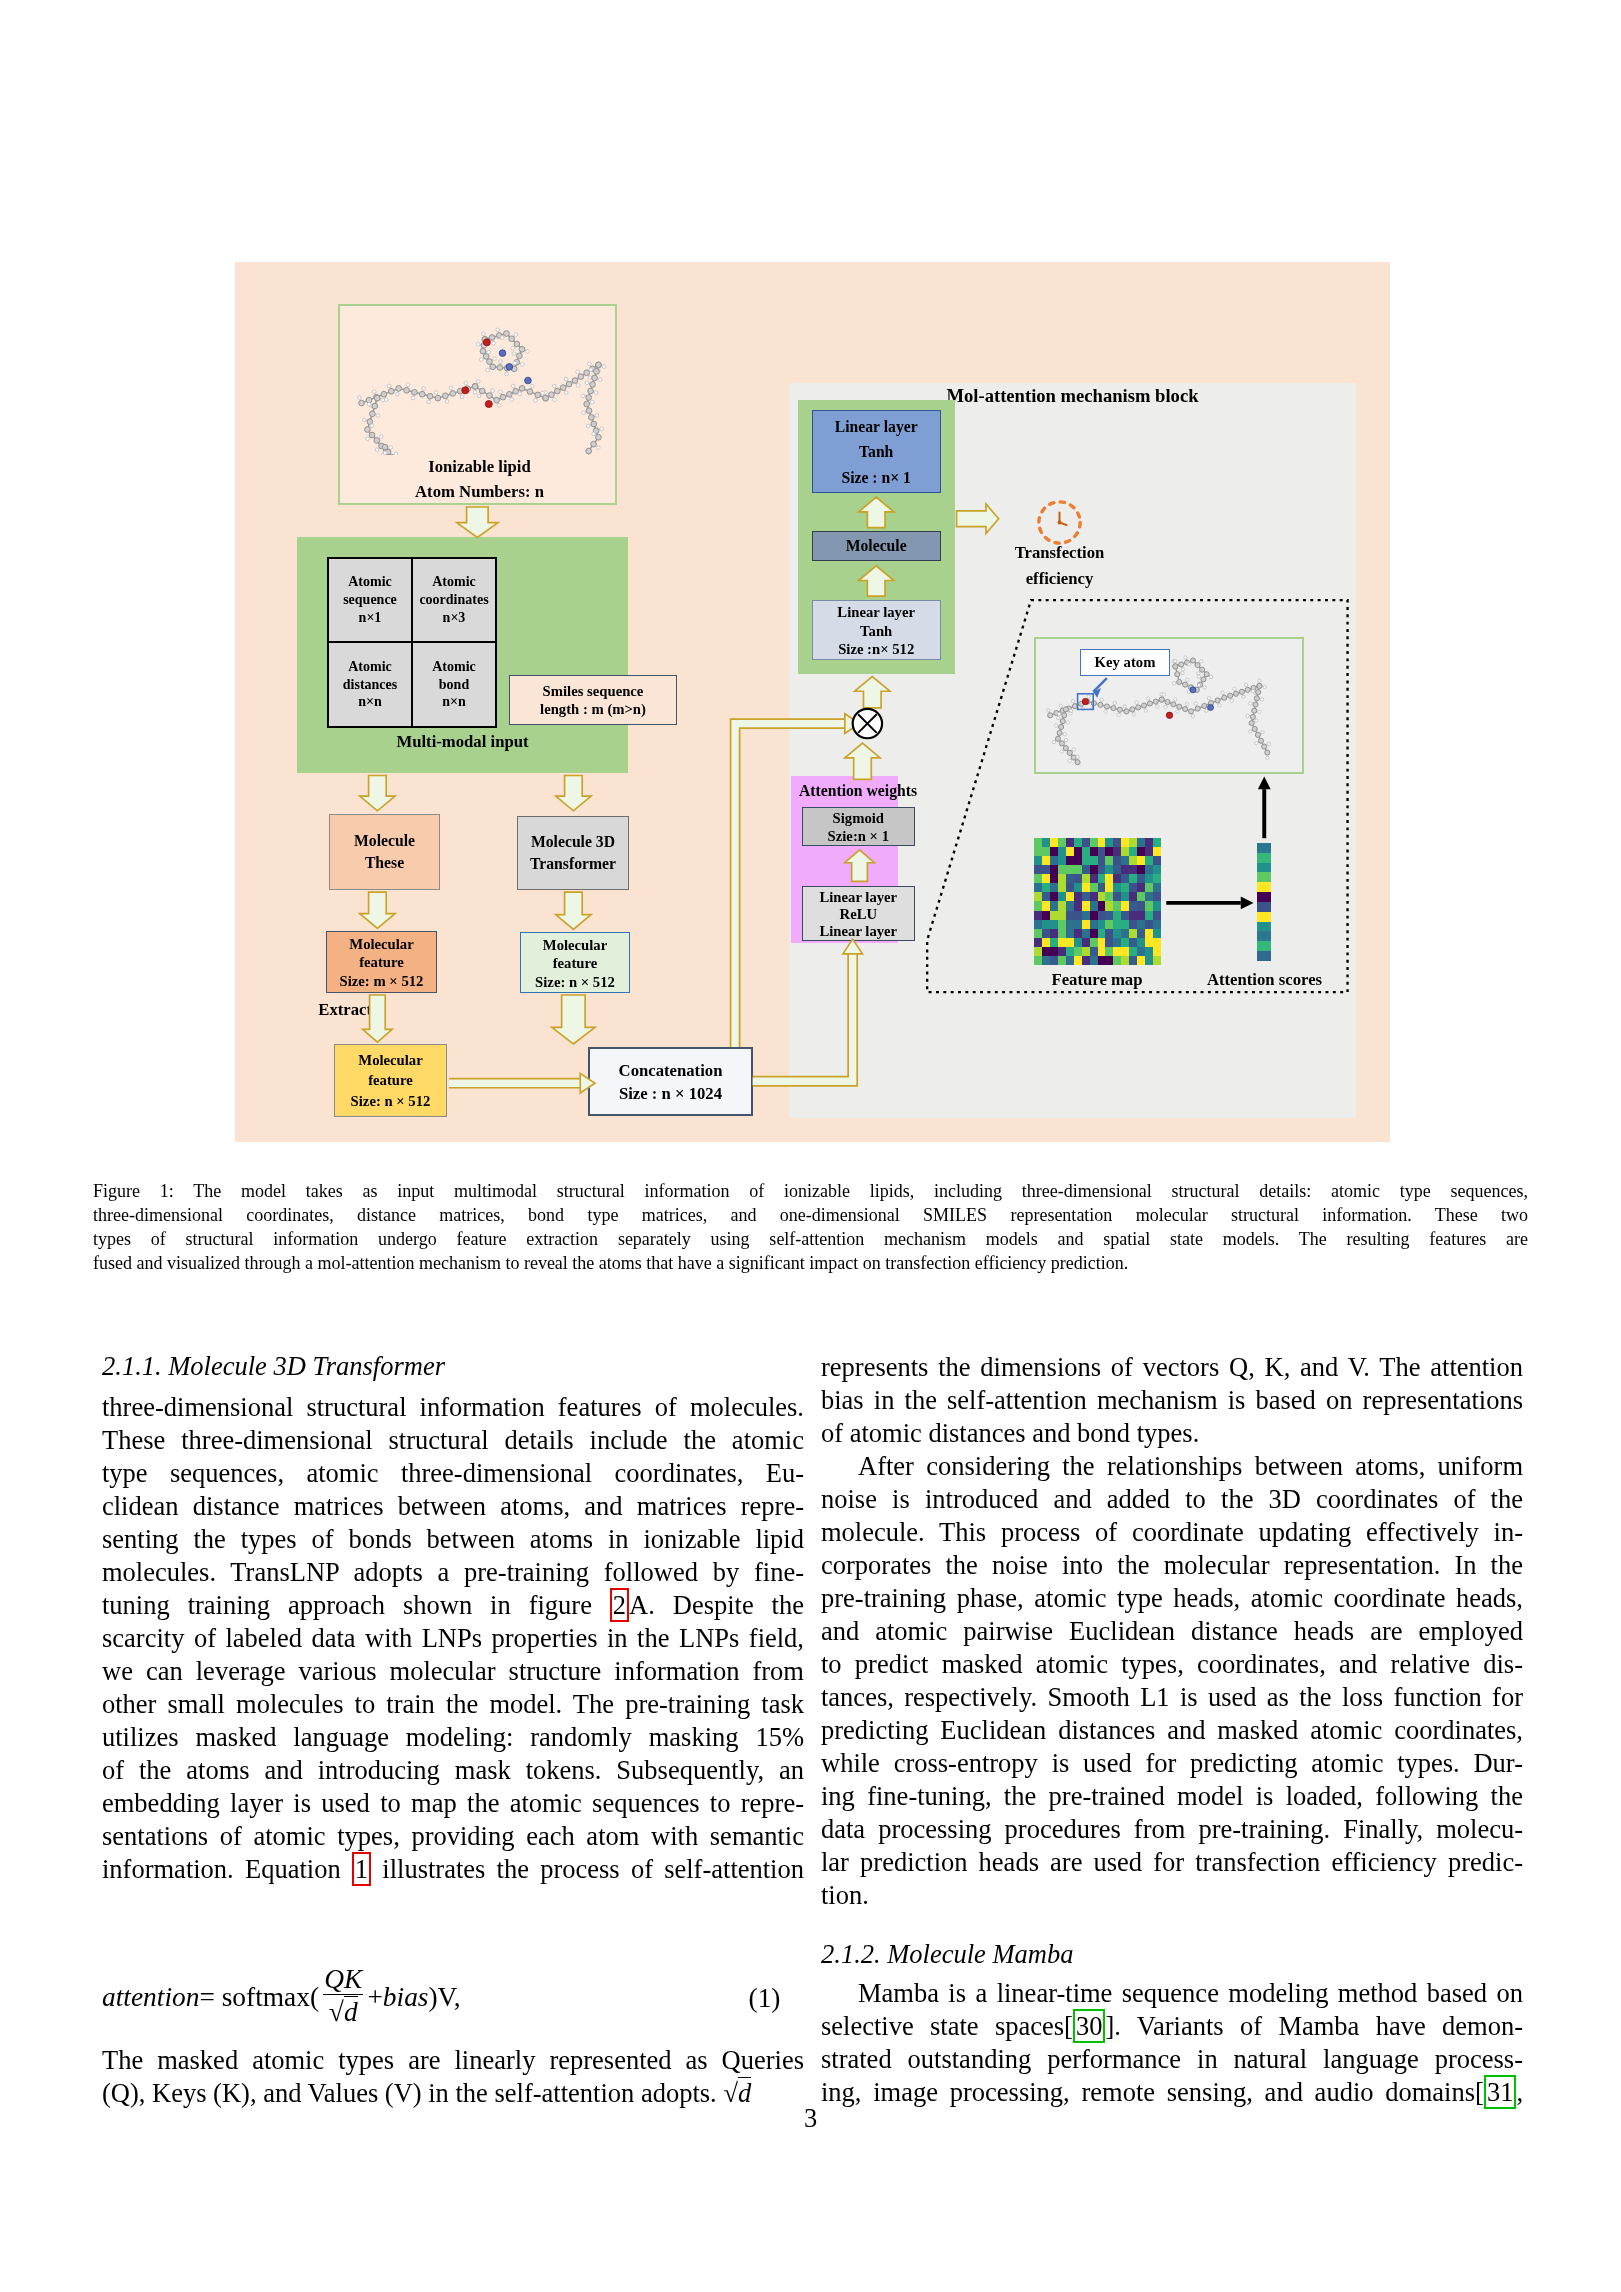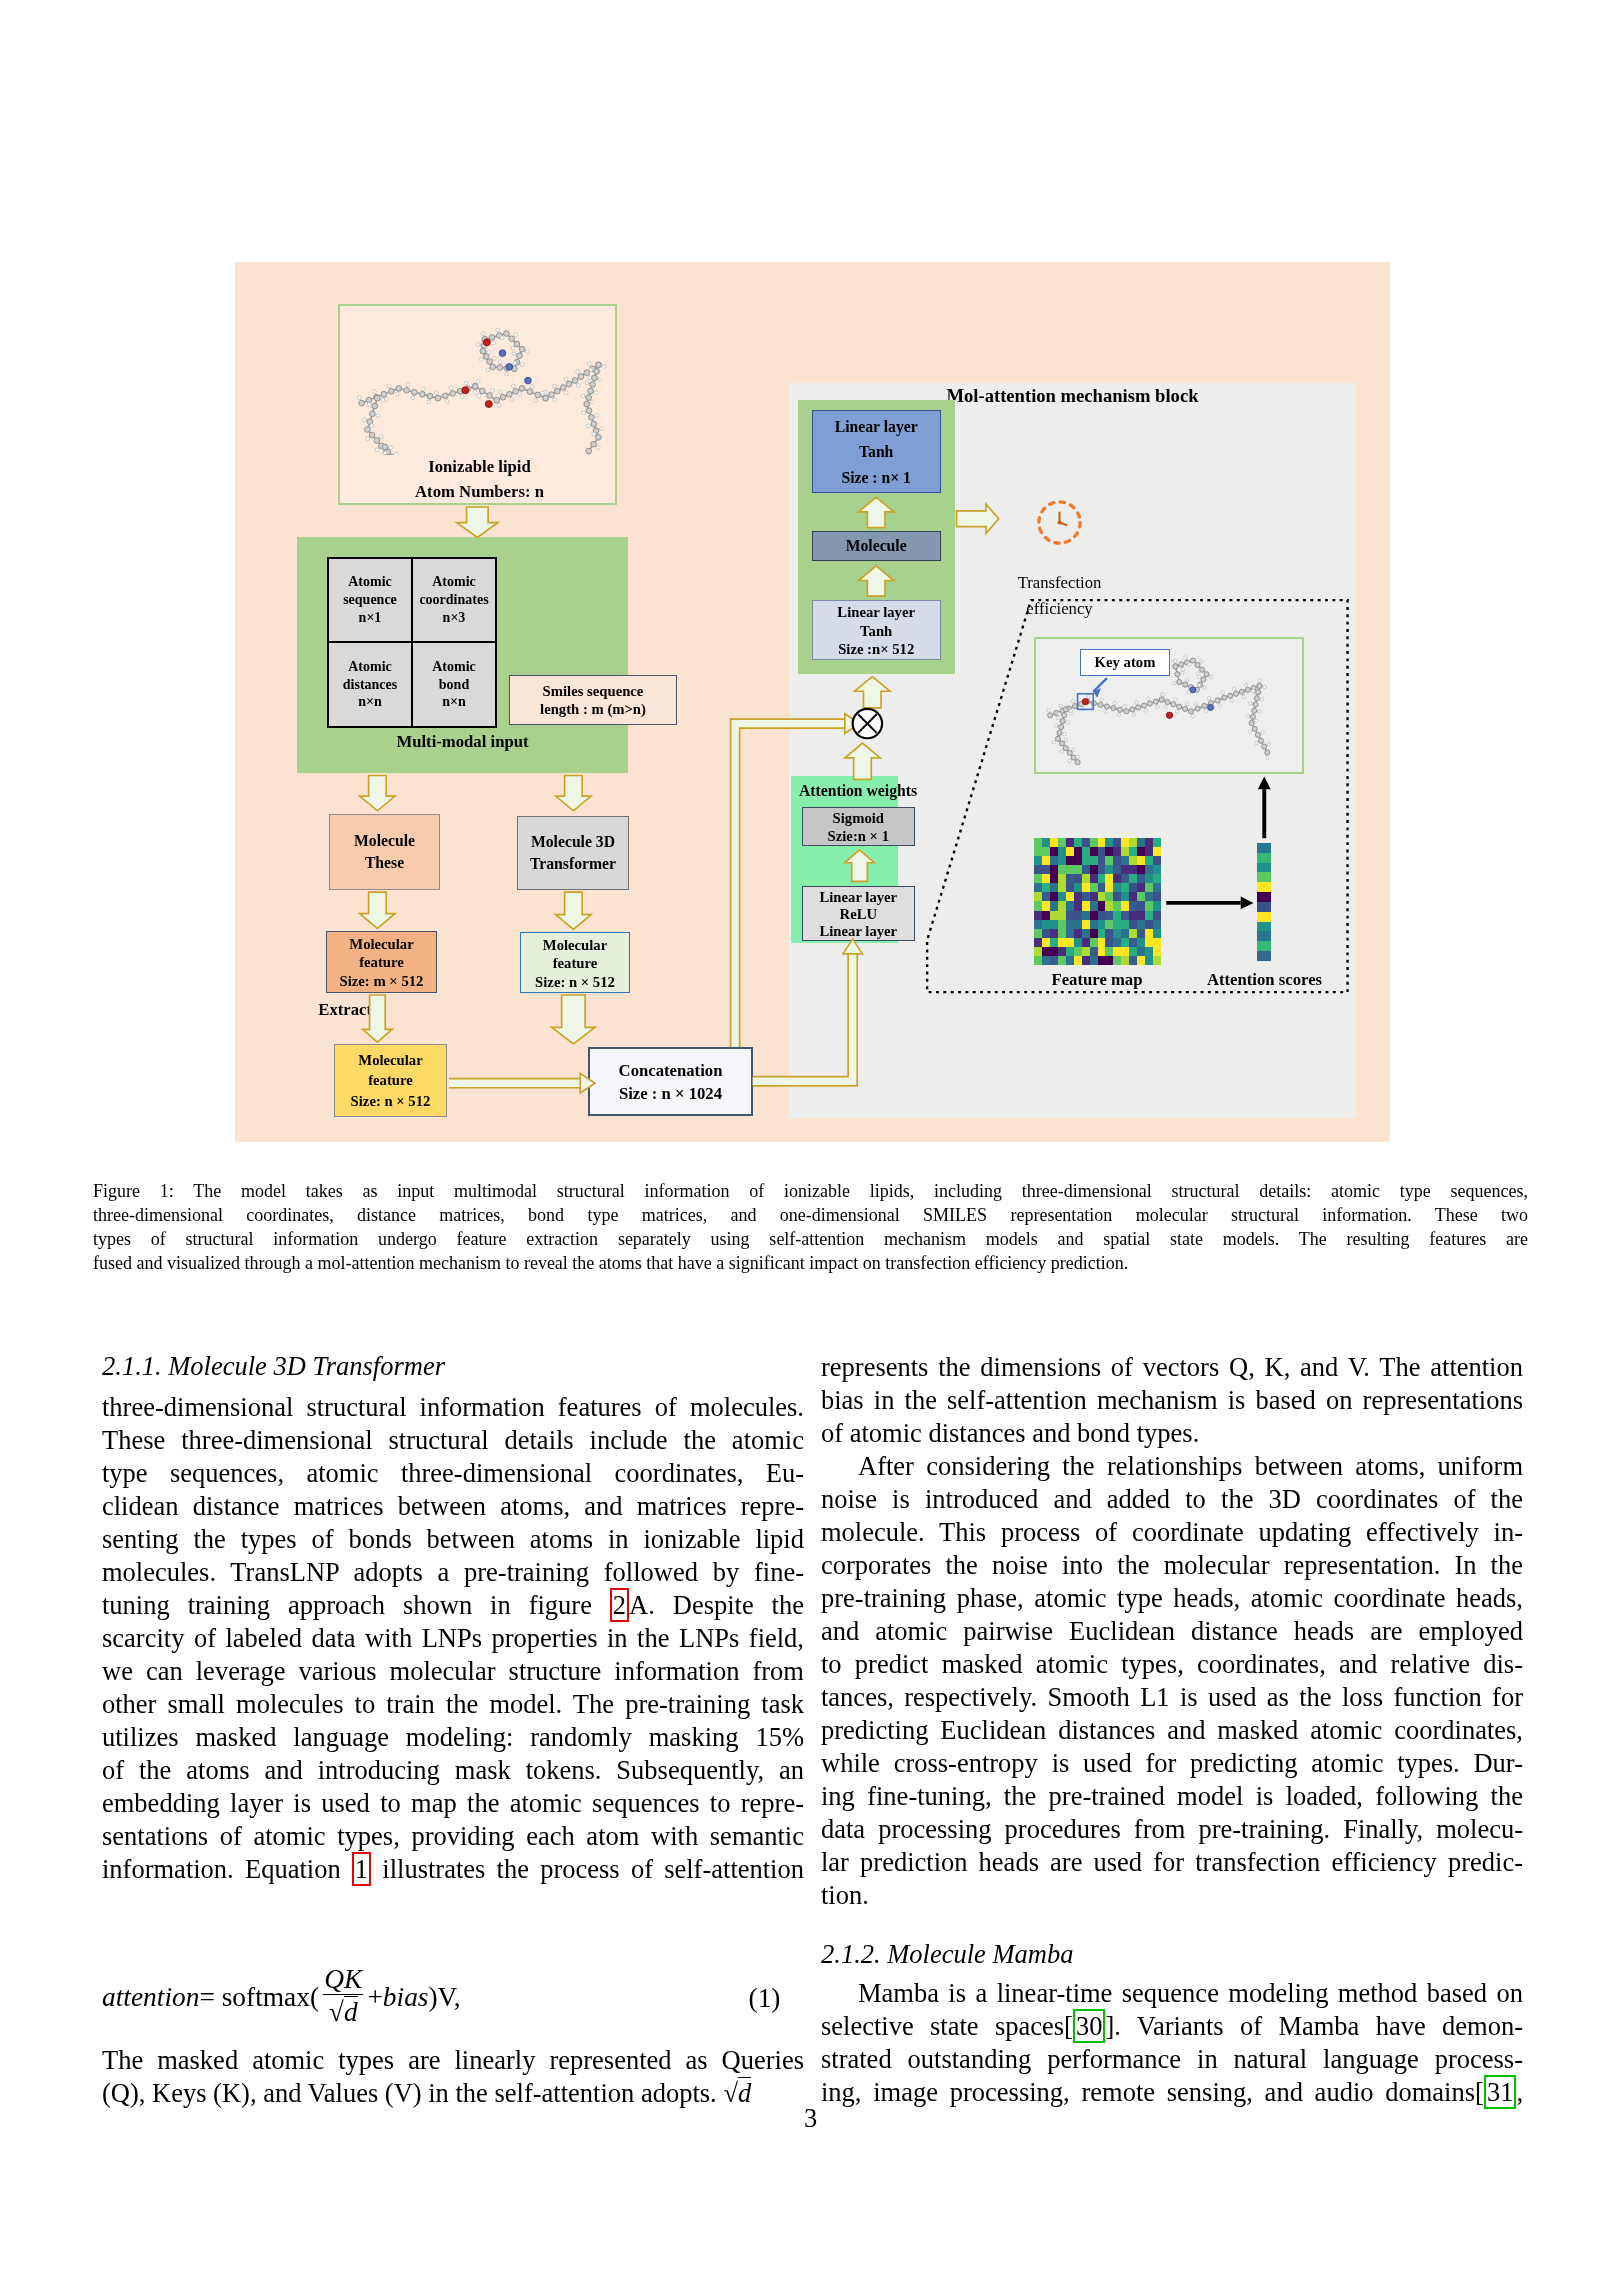--- a/index.html
+++ b/index.html
@@ -452,40 +452,40 @@
         <div>Size : n× 1</div>
     </div>
     <div class="fbox" style="left:13.7px;top:131px;width:129px;height:30px;background:#8497b0;border:1.6px solid #323f4f;font-size:15.7px;line-height:27.4px">Molecule</div>
     <div class="fbox" style="left:13.7px;top:200px;width:129px;height:60px;background:#d5dce8;border:1.6px solid #7b8aa6;padding-top:2px;font-size:14.7px;line-height:18.6px">
       <div>Linear layer</div>
         <div>Tanh</div>
         <div>Size :n× 512</div>
     </div>
   </div>
 
-  <div class="abs" style="left:556px;top:514px;width:107px;height:167px;background:#86efac">
+  <div class="abs" style="left:556px;top:514px;width:107px;height:167px;background:#f0abfc">
     <div class="abs" style="left:0;top:5.9px;width:134px;text-align:center;font-weight:bold;font-size:15.7px">Attention weights</div>
     <div class="fbox" style="left:10.8px;top:31px;width:113px;height:39px;background:#c6c6c6;border:1.4px solid #3a4a63;padding-top:2px;font-size:14.7px;line-height:17.6px">
       <div>Sigmoid</div>
         <div>Szie:n × 1</div>
     </div>
     <div class="fbox" style="left:10.8px;top:110px;width:113px;height:55px;background:#dedede;border:1.4px solid #3a4a63;padding-top:2px;font-size:14.7px;line-height:17px">
       <div>Linear layer</div>
         <div>ReLU</div>
         <div>Linear layer</div>
     </div>
   </div>
 
   <svg class="abs" style="left:797px;top:233px" width="55" height="55" viewBox="0 0 56 56">
     <circle cx="28" cy="28" r="21" fill="none" stroke="#ed7d31" stroke-width="3.4" stroke-dasharray="4.5 6.5" stroke-linecap="round"></circle>
     <circle cx="28" cy="28" r="2" fill="#c55a11"></circle>
     <line x1="28" y1="28" x2="28" y2="17" stroke="#c55a11" stroke-width="2"></line>
     <line x1="28" y1="28" x2="36" y2="31" stroke="#c55a11" stroke-width="2"></line>
   </svg>
-  <div class="abs" style="left:756px;top:308px;width:137px;text-align:center;font-weight:normal;font-size:16.7px;line-height:25.5px">
+  <div class="abs" style="left:756px;top:278px;width:137px;text-align:center;font-weight:bold;font-size:16.7px;line-height:25.5px">
     <div>Transfection</div>
       <div>efficiency</div>
   </div>
 
   <div class="abs" style="left:799px;top:375px;width:270px;height:137px;background:#eeeeee;border:2.2px solid #a9d18e">
     <svg id="molKey" style="position:absolute;left:0;top:0" width="266" height="133" viewBox="0 0 271 136">
         <line x1="14" y1="78" x2="20.333333333333332" y2="75.66666666666667" stroke="#9a9a9a" stroke-width="1.35"></line>
         <line x1="20.333333333333332" y1="75.66666666666667" x2="26.666666666666664" y2="73.33333333333333" stroke="#9a9a9a" stroke-width="1.35"></line>
         <line x1="26.666666666666664" y1="73.33333333333333" x2="33" y2="71" stroke="#9a9a9a" stroke-width="1.35"></line>
         <line x1="33" y1="71" x2="39.33333333333333" y2="68.66666666666667" stroke="#9a9a9a" stroke-width="1.35"></line>

